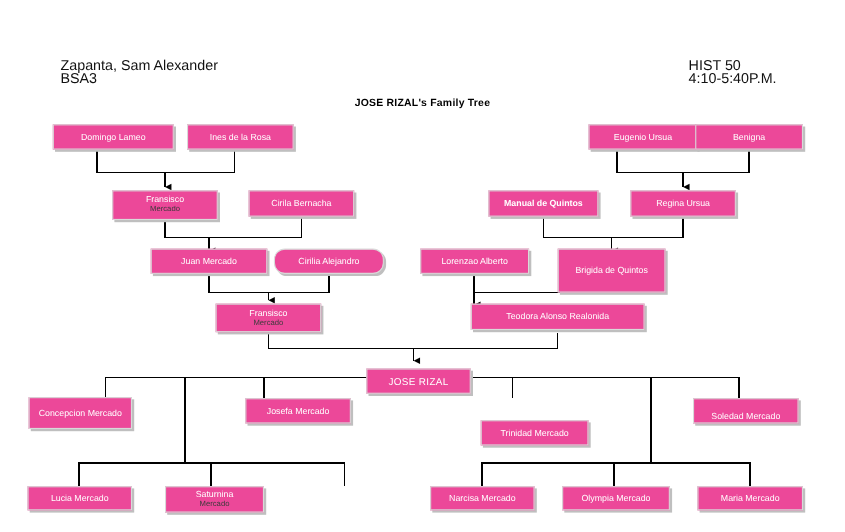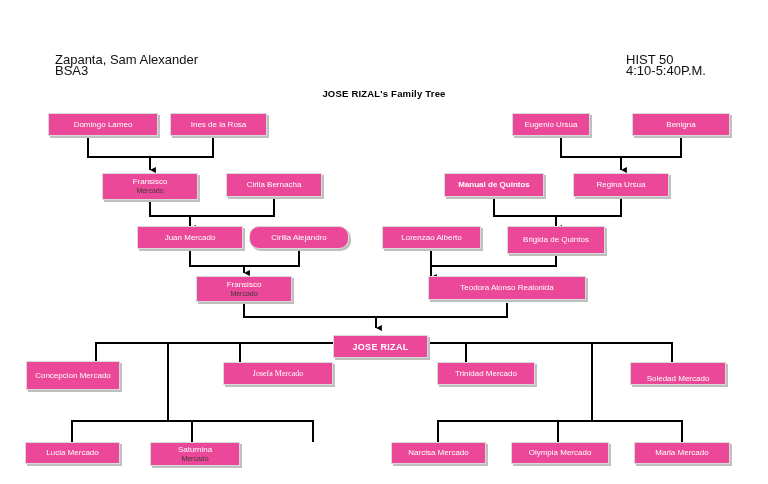--- a/index.html
+++ b/index.html
@@ -34,21 +34,21 @@
     padding:0 3px;
     z-index:3;
   }
   .node .lbl{display:block;width:100%;}
   .node.two-line{align-items:flex-start;padding-top:3px;}
   .node.ghost .lbl{display:block;}
   .node.ghost .sub{
     display:block;width:100%;height:7px;overflow:hidden;
     color:#3a3a3a;font-size:7px;line-height:7px;
   }
-  .node.hero{font-weight:bold;font-size:9px;letter-spacing:.3px;}
+  .node.hero{font-weight:normal;font-size:9px;letter-spacing:.3px;}
 </style>
 </head>
 <body>
 
 <div id="stage">
 
   <div class="hdr" id="hdr-left">Zapanta, Sam Alexander
 BSA3</div>
   <div class="hdr" id="hdr-right">HIST 50
 4:10-5:40P.M.</div>
@@ -99,21 +99,21 @@
       <path d="M558,421 L558,442"></path>
     </g>
   </svg>
 
   <div class="node" style="left:48px;top:113px;width:110px;height:23px;">
     <span class="lbl">Domingo Lameo</span>
   </div>
   <div class="node" style="left:170px;top:113px;width:97px;height:23px;">
     <span class="lbl">Ines de la Rosa</span>
   </div>
-  <div class="node" style="left:512px;top:113px;width:78px;height:23px;">
+  <div class="node" style="left:535px;top:113px;width:99px;height:23px;">
     <span class="lbl">Eugenio Ursua</span>
   </div>
   <div class="node" style="left:632px;top:113px;width:98px;height:23px;">
     <span class="lbl">Benigna</span>
   </div>
 
   <div class="node two-line ghost" style="left:102px;top:173px;width:96px;height:27px;">
     <span style="width:100%">
       <span class="lbl">Fransisco</span>
       <span class="sub">Mercado</span>
@@ -131,21 +131,21 @@
 
   <div class="node" style="left:137px;top:226px;width:106px;height:23px;">
     <span class="lbl">Juan Mercado</span>
   </div>
   <div class="node" style="left:249px;top:226px;width:100px;height:23px;border-radius:10px;">
     <span class="lbl">Cirilia Alejandro</span>
   </div>
   <div class="node" style="left:382px;top:226px;width:99px;height:23px;">
     <span class="lbl">Lorenzao Alberto</span>
   </div>
-  <div class="node" style="left:507px;top:226px;width:98px;height:28px;">
+  <div class="node" style="left:507px;top:226px;width:98px;height:40px;">
     <span class="lbl">Brigida de Quintos</span>
   </div>
 
   <div class="node two-line ghost" style="left:196px;top:276px;width:96px;height:26px;">
     <span style="width:100%">
       <span class="lbl">Fransisco</span>
       <span class="sub">Mercado</span>
     </span>
   </div>
   <div class="node" style="left:428px;top:276px;width:158px;height:24px;">
@@ -153,24 +153,24 @@
   </div>
 
   <div class="node hero" style="left:333px;top:335px;width:95px;height:23px;">
     <span class="lbl">JOSE RIZAL</span>
   </div>
 
   <div class="node two-line" style="left:26px;top:361px;width:94px;height:29px;
        align-items:center;padding-top:0;">
     <span class="lbl">Concepcion Mercado</span>
   </div>
-  <div class="node" style="left:223px;top:362px;width:110px;height:23px;font-family:Liberation Serif, serif;">
+  <div class="node" style="left:223px;top:362px;width:96px;height:23px;">
     <span class="lbl">Josefa Mercado</span>
   </div>
-  <div class="node" style="left:437px;top:362px;width:98px;height:23px;">
+  <div class="node" style="left:437px;top:382px;width:98px;height:23px;">
     <span class="lbl">Trinidad Mercado</span>
   </div>
   <div class="node" style="left:630px;top:362px;width:96px;height:23px;align-items:flex-end;">
     <span class="lbl">Soledad Mercado</span>
   </div>
 
   <div class="node" style="left:25px;top:442px;width:95px;height:22px;">
     <span class="lbl">Lucia Mercado</span>
   </div>
   <div class="node ghost" style="left:150px;top:442px;width:90px;height:24px;

